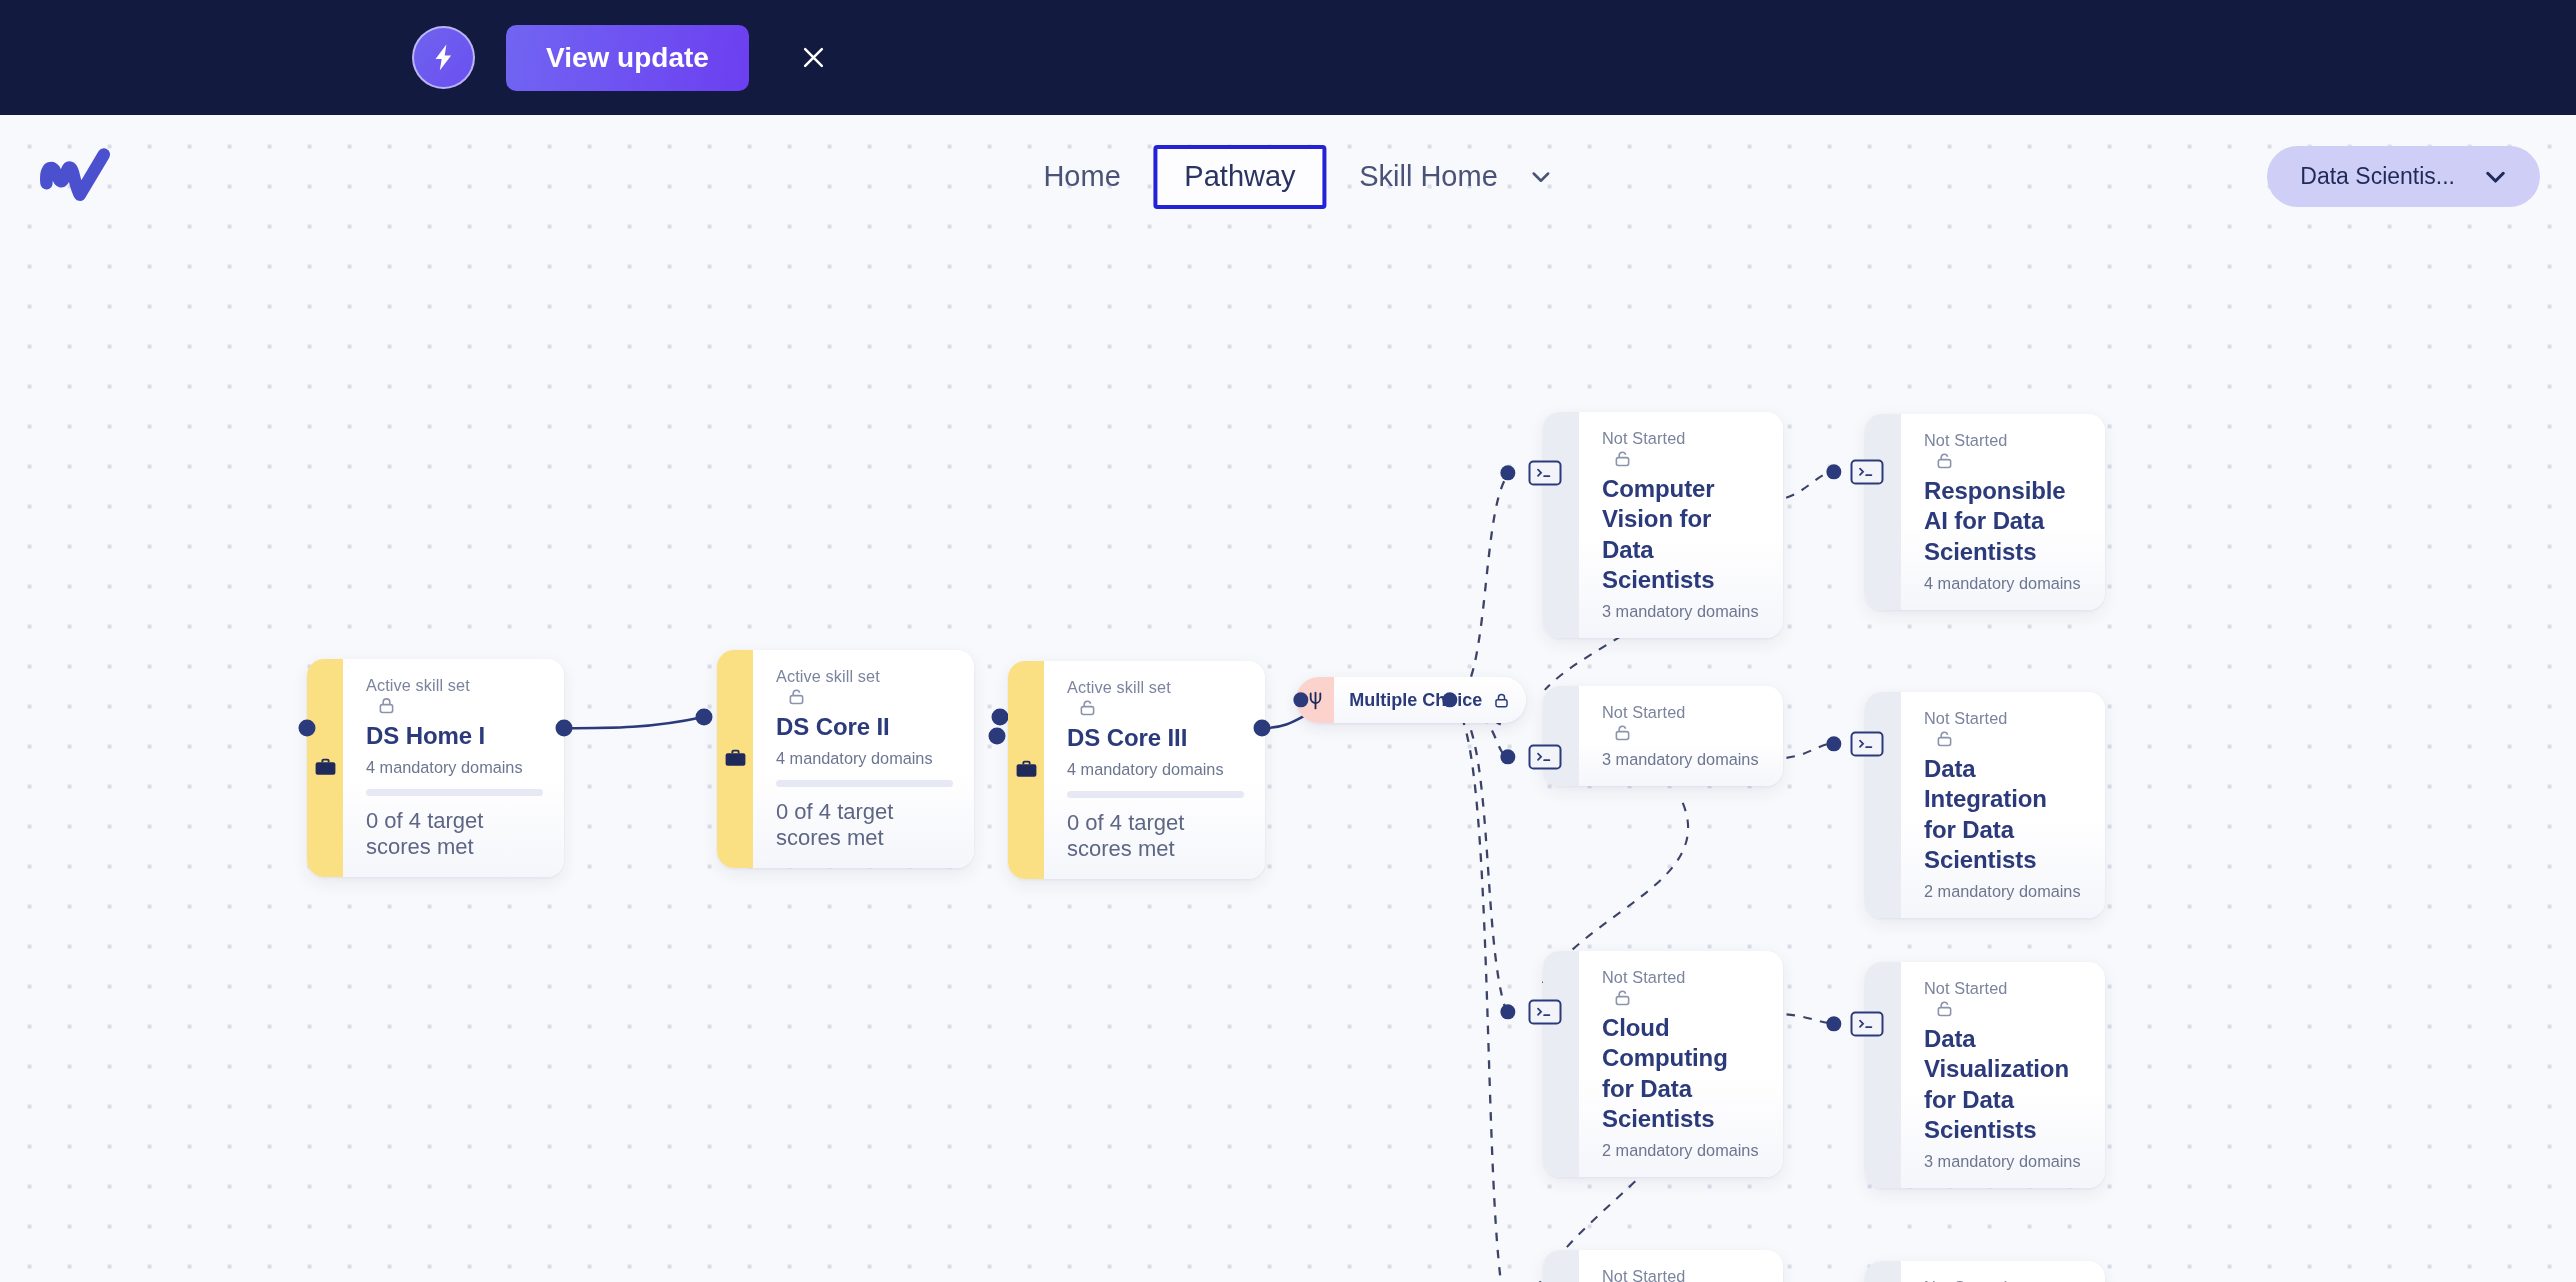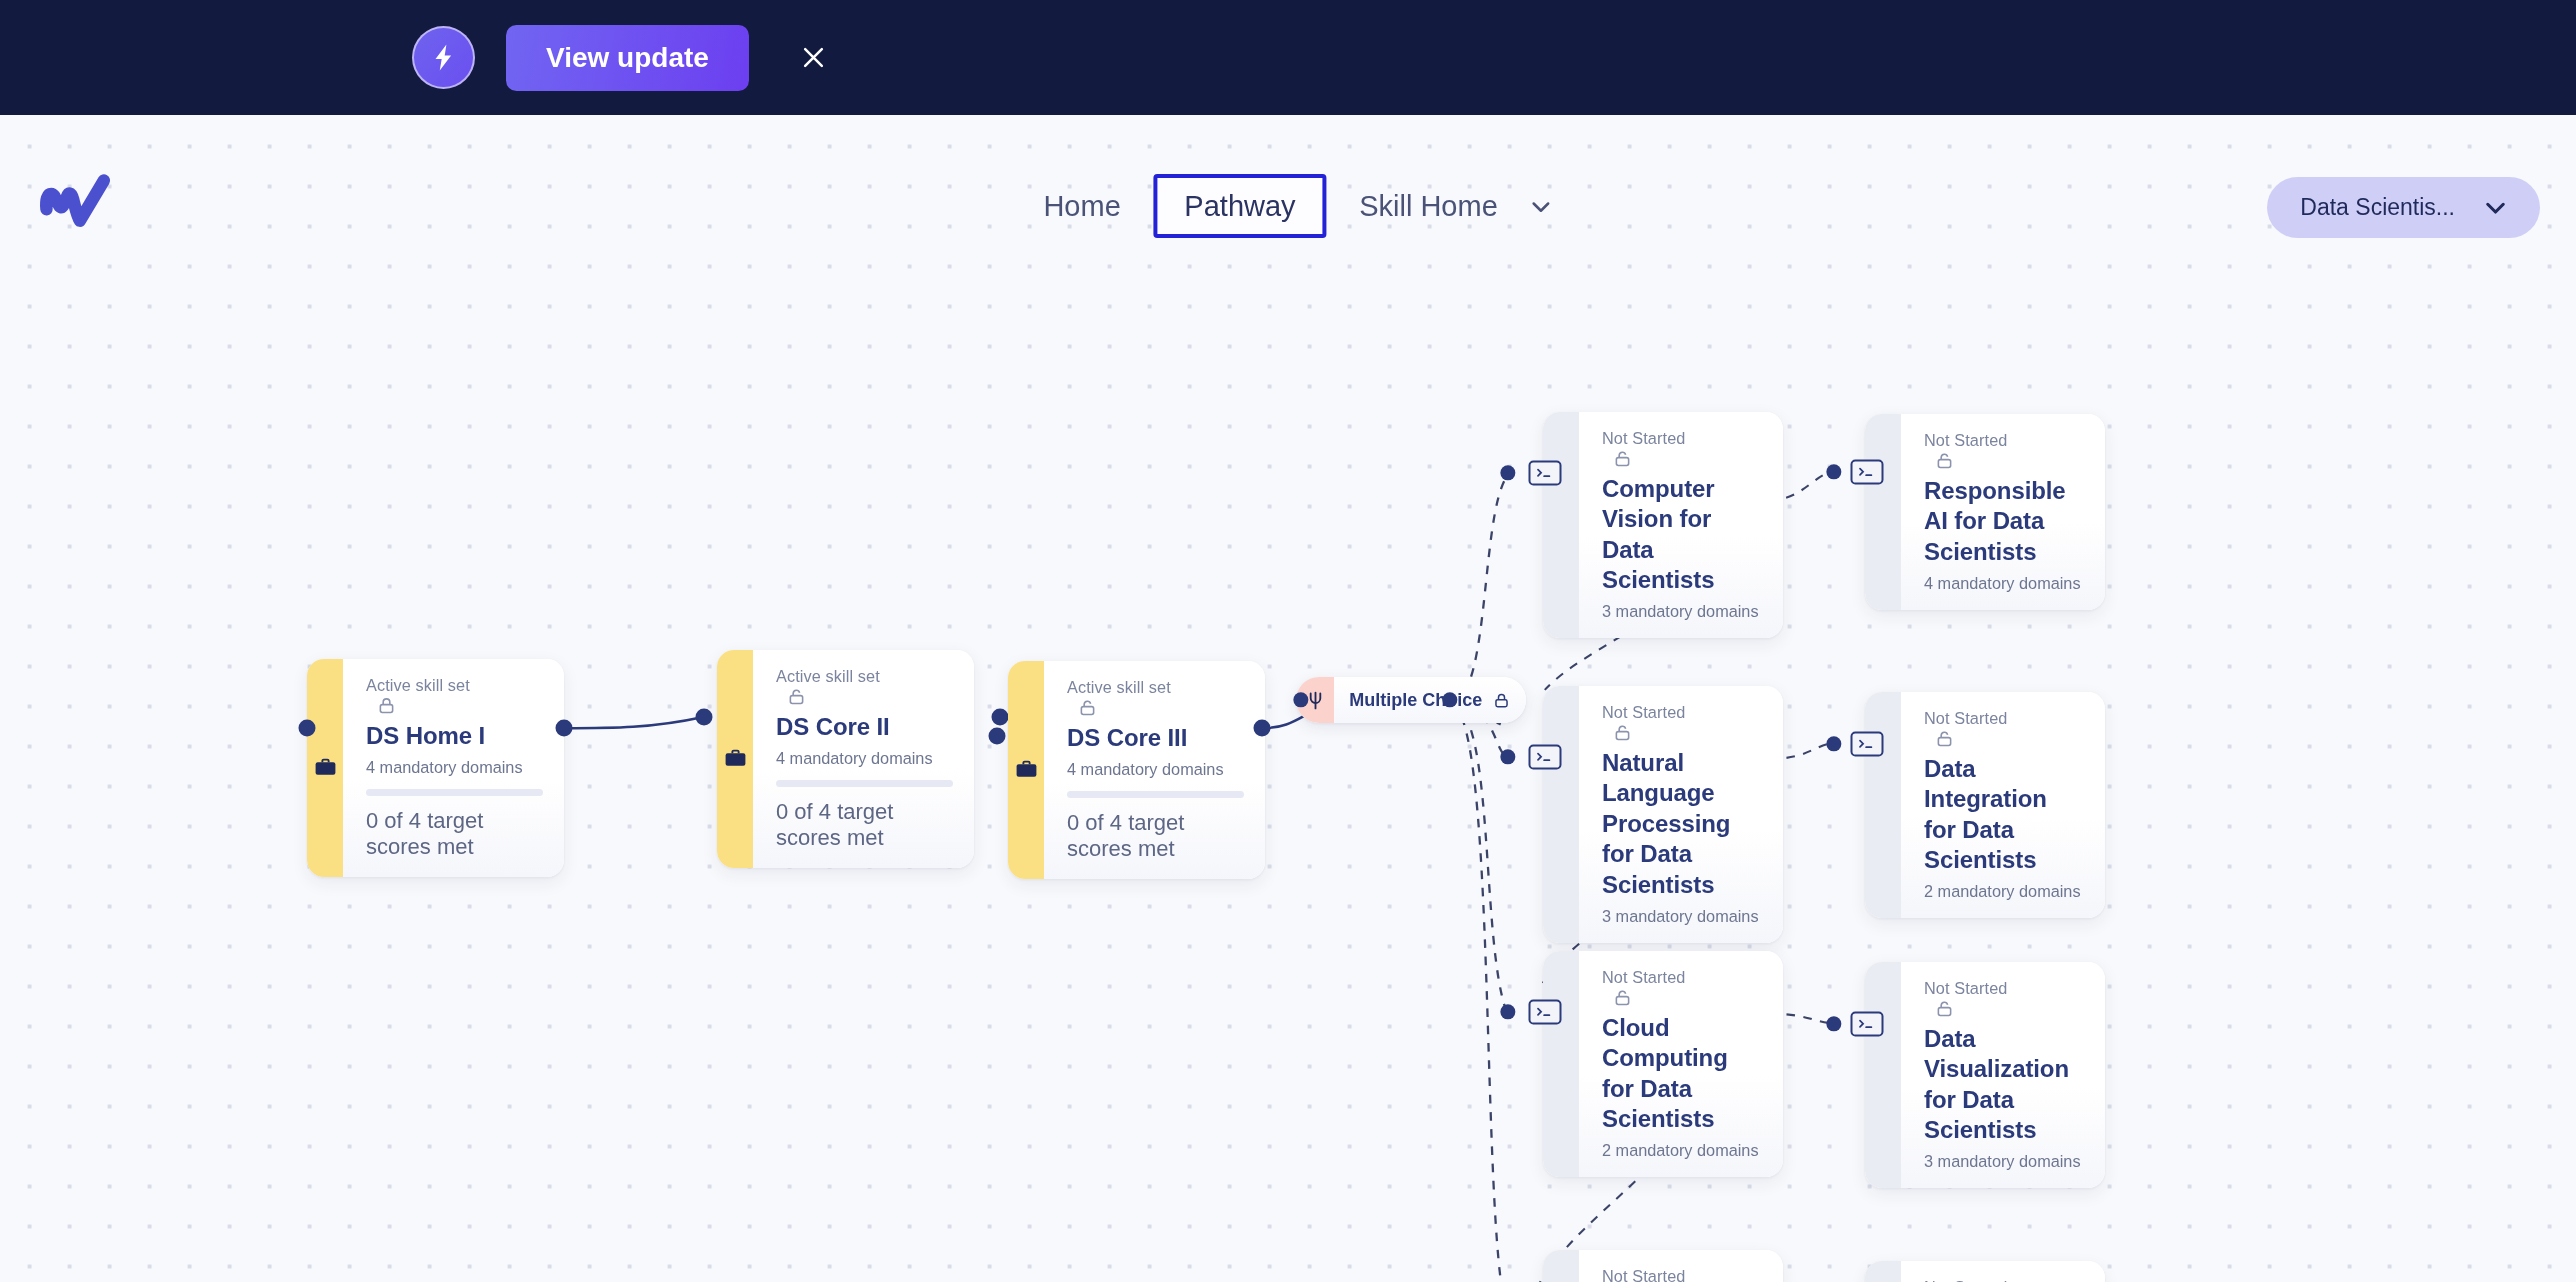--- a/index.html
+++ b/index.html
@@ -51,21 +51,21 @@
     width: 46px; height: 46px;
     display: flex; align-items: center; justify-content: center;
     cursor: pointer; background: none; border: none;
   }
   #banner-close svg { width: 25px; height: 25px; }
 
   
   #top-nav {
     position: absolute; left: 0; top: 115px;
     width: 2576px; height: 123px;
-    display: flex; align-items: flex-end;
+    display: flex; align-items: center;
     z-index: 30;
   }
   #brand-logo { margin-left: 35px; width: 88px; height: 71px; }
   #brand-logo svg { width: 88px; height: 71px; display: block; }
 
   #nav-items {
     position: absolute; left: 50%; transform: translateX(-50%);
     display: flex; align-items: center; gap: 0px;
   }
   .nav-link {
@@ -414,21 +414,20 @@
     <div class="node-body">
       <div class="node-status-row">
         <span class="node-status">Not Started</span>
         <span class="node-lock">
           <svg viewBox="0 0 24 24" aria-hidden="true">
               <rect x="5" y="11" width="14" height="9" rx="2.2" stroke="#8b93ad" stroke-width="1.8" fill="none"></rect>
               <path d="M8.2 11V8.2a3.8 3.8 0 0 1 7.4-.6" stroke="#8b93ad" stroke-width="1.8" fill="none"></path>
             </svg>
         </span>
       </div>
-      <div class="node-title">Natural Language Processing for Data Scientists</div>
       <div class="node-sub">3 mandatory domains</div>
     </div>
   </div>
   <div class="port" style="left:1508px; top:642px; width:15.3px; height:15.3px;"></div>
   <div class="term-badge" style="left:1545px; top:642px;">
     <svg viewBox="0 0 24 16" aria-hidden="true">
         <path d="M4 4l3.5 3.5L4 11" stroke="#2b3a7a" stroke-width="2" fill="none" stroke-linecap="round"></path>
         <path d="M11 11.5h6" stroke="#2b3a7a" stroke-width="2" fill="none" stroke-linecap="round"></path>
       </svg>
   </div>

